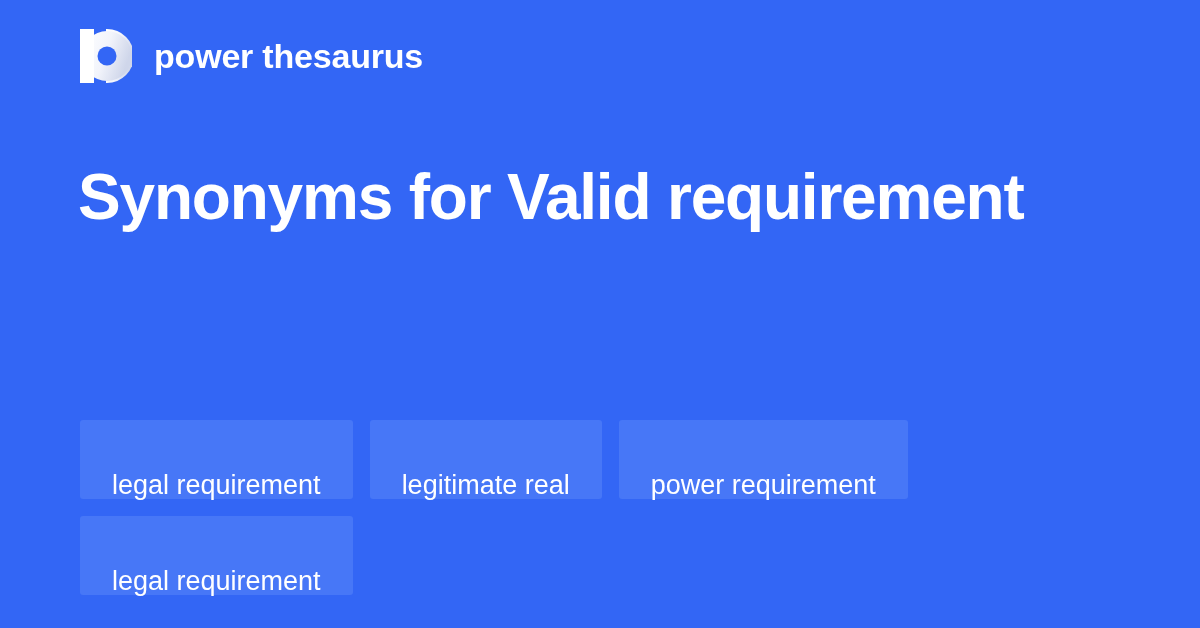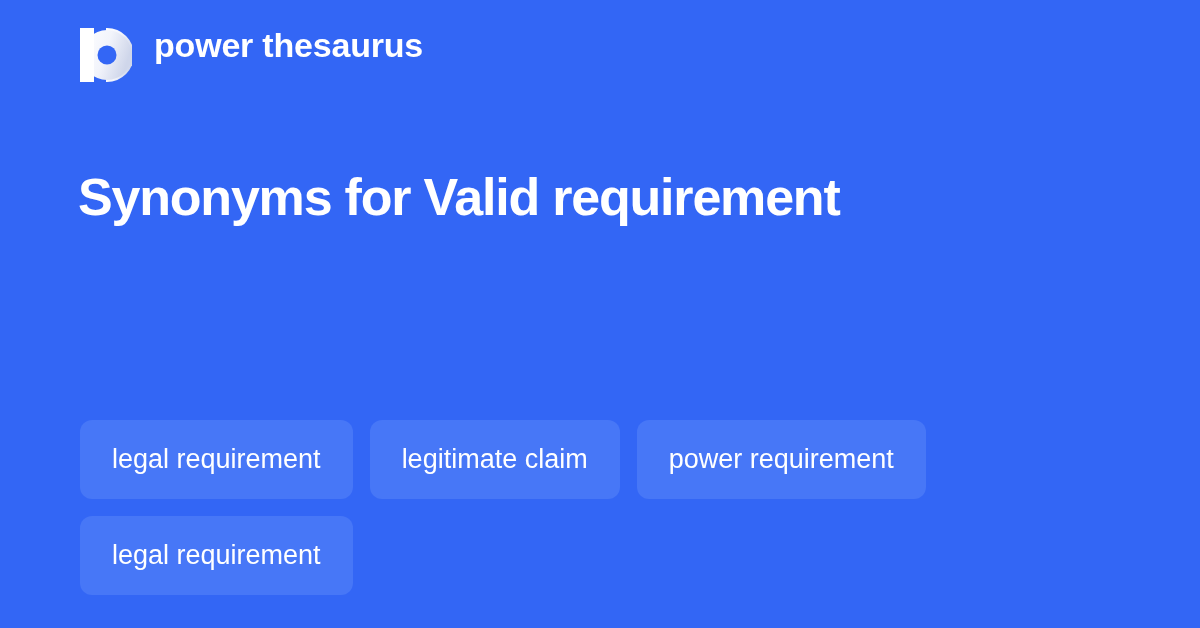--- a/index.html
+++ b/index.html
@@ -21,21 +21,21 @@
     background: #3366f5;
     box-sizing: border-box;
   }
 
   
   .brand {
     position: absolute;
     left: 80px;
     top: 28px;
     display: flex;
-    align-items: flex-start;
+    align-items: center;
     height: 56px;
   }
 
   .brand-mark {
     width: 52px;
     height: 54px;
     display: block;
     flex: 0 0 auto;
   }
 
@@ -50,21 +50,21 @@
   }
 
   
   .headline {
     position: absolute;
     left: 78px;
     top: 138px;
     width: 1040px;
     margin: 0;
     color: #ffffff;
-    font-size: 52px;
+    font-size: 64px;
     font-weight: 700;
     line-height: 118px;
     letter-spacing: -1.2px;
     white-space: pre-line;
   }
 
   
   .chips {
     position: absolute;
     left: 80px;
@@ -73,24 +73,24 @@
     display: flex;
     flex-wrap: wrap;
     gap: 17px;
     align-content: flex-start;
   }
 
   .chip {
     height: 79px;
     box-sizing: border-box;
     display: flex;
-    align-items: center;
+    align-items: flex-end;
     padding: 0 32px;
     background: #4777f7;
-    border-radius: 12px;
+    border-radius: 3px;
     color: #ffffff;
     font-size: 27px;
     font-weight: 400;
     line-height: 1;
     white-space: nowrap;
   }
 </style>
 </head>
 <body>
 
@@ -115,21 +115,21 @@
     <span class="brand-name">power thesaurus</span>
   </div>
 
   <h1 class="headline">Synonyms for Valid requirement</h1>
 
   <div class="chips">
     <div class="chip">
       <span>legal requirement</span>
     </div>
     <div class="chip">
-      <span>legitimate claim</span>
+      <span>legitimate real</span>
     </div>
     <div class="chip">
       <span>power requirement</span>
     </div>
     <div class="chip">
       <span>legal requirement</span>
     </div>
   </div>
 
 </div>

